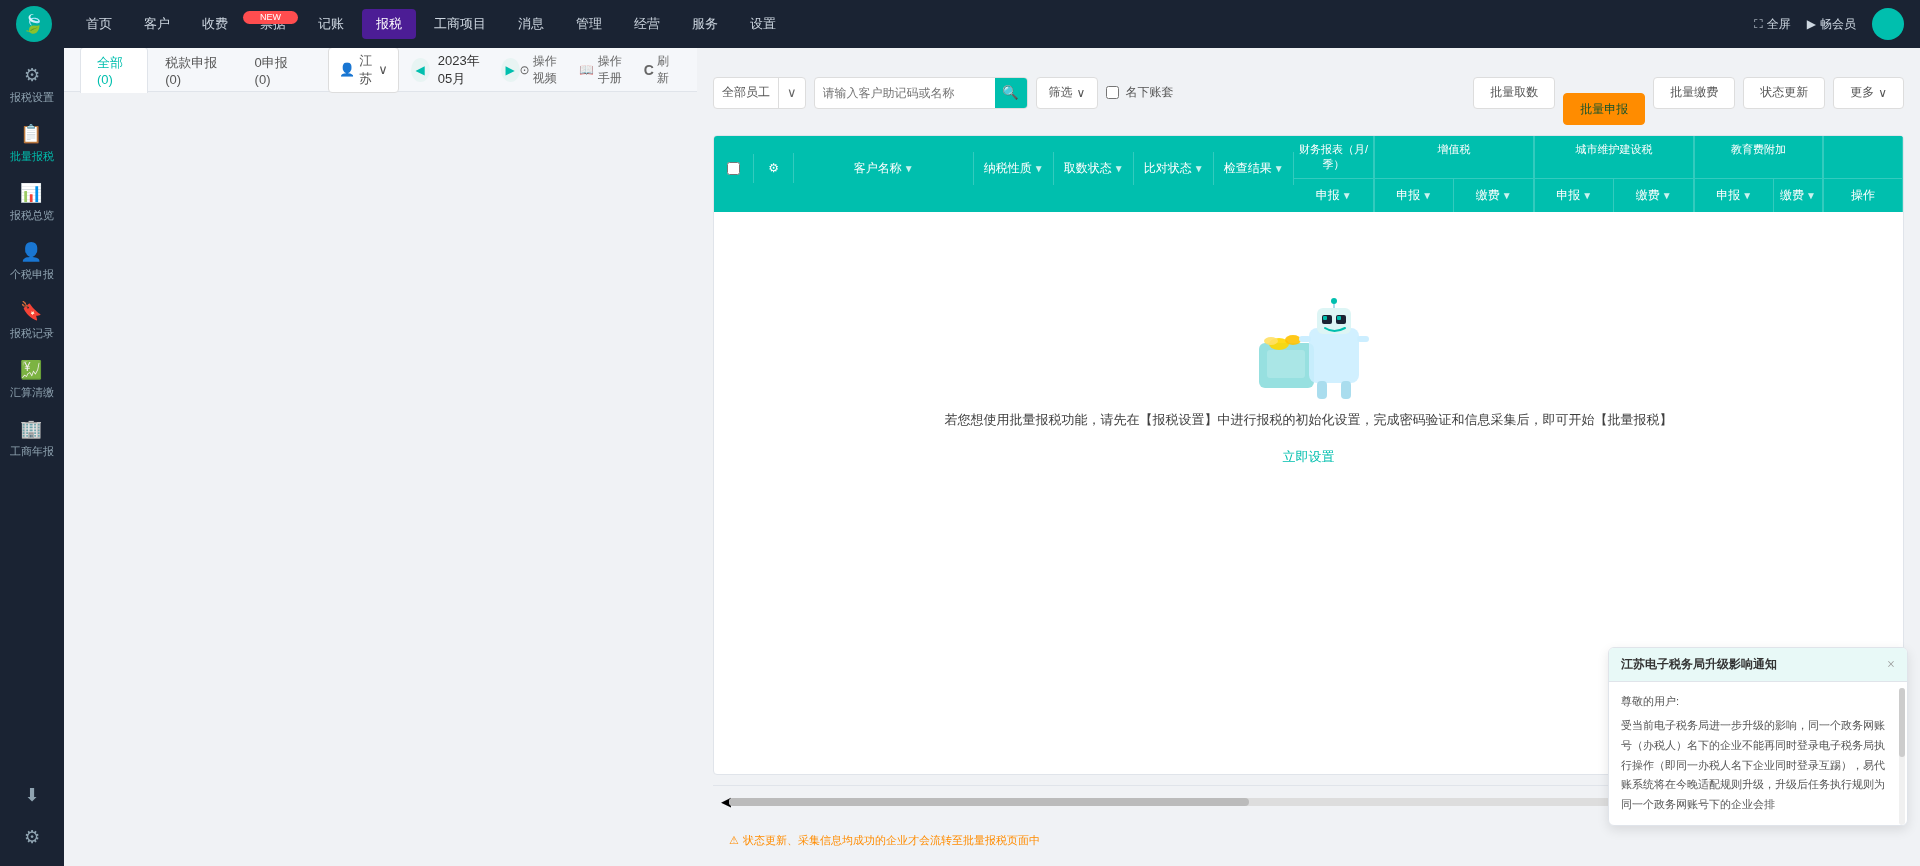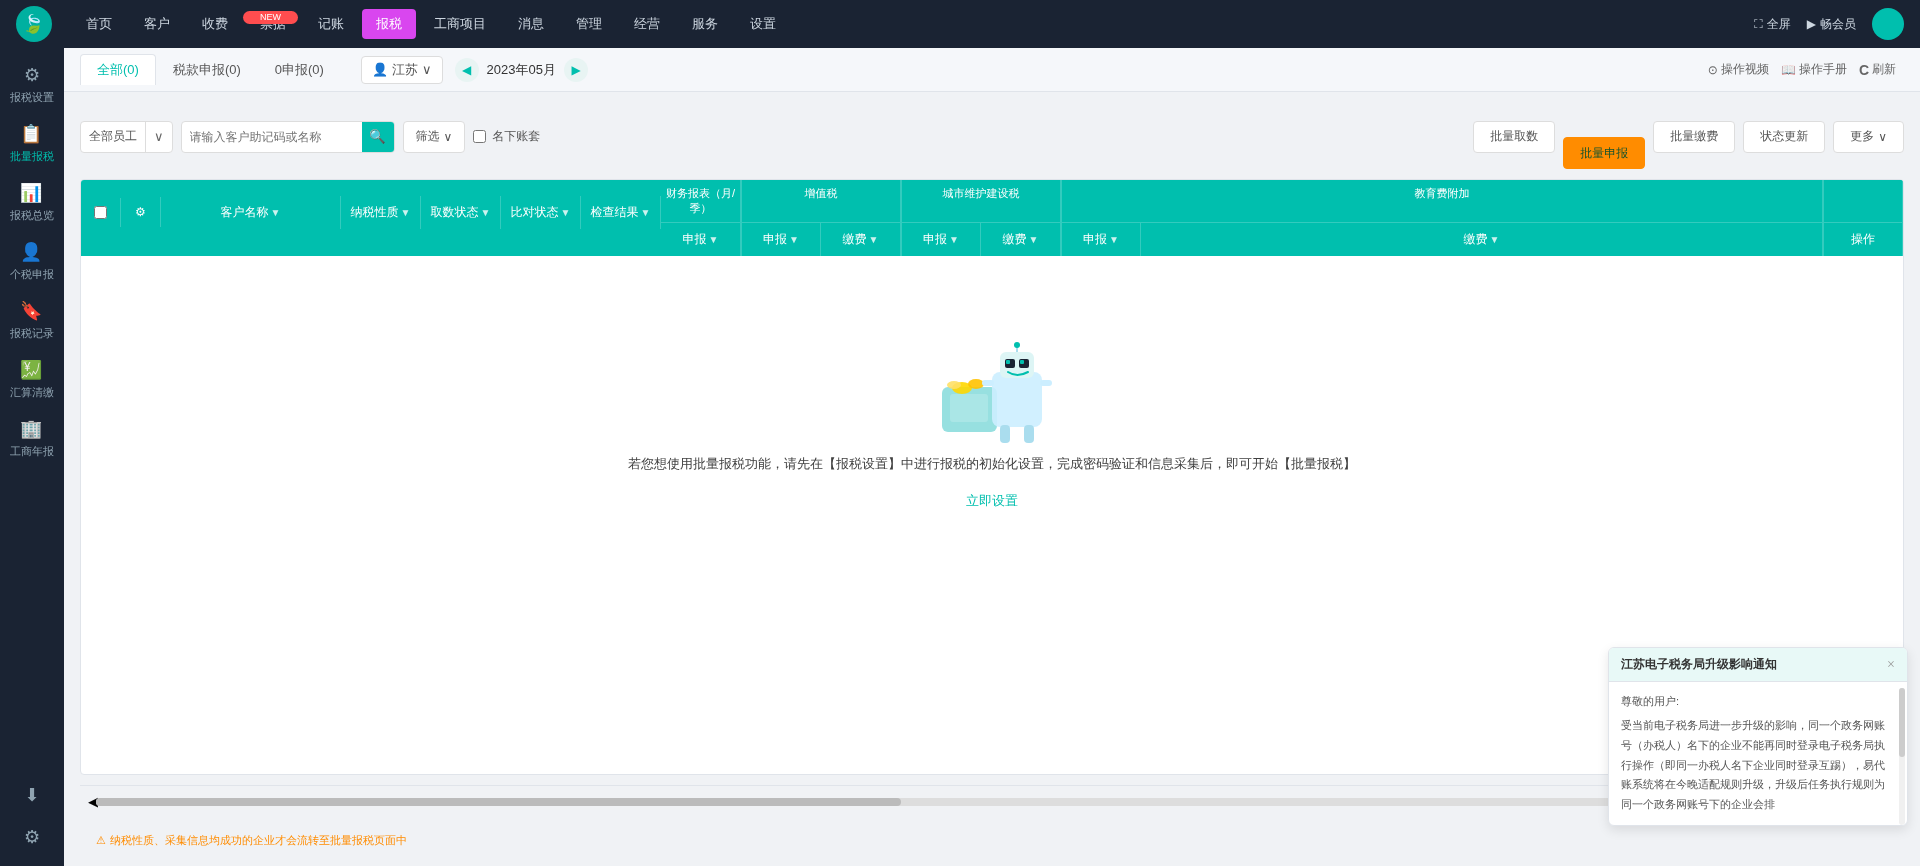--- a/index.html
+++ b/index.html
@@ -31,21 +31,21 @@
     .top-nav .nav-item {
       color: #cdd6e0;
       padding: 6px 14px;
       border-radius: 4px;
       cursor: pointer;
       font-size: 13px;
       position: relative;
       white-space: nowrap;
     }
     .top-nav .nav-item.active {
-      background: #d946ef;
+      background: #4c1d95;
       color: white;
     }
     .nav-badge {
       position: absolute;
       top: 2px; right: 2px;
       background: #ff4d4f;
       color: white;
       font-size: 9px;
       padding: 1px 17px;
       border-radius: 8px;
@@ -101,21 +101,21 @@
       color: #8fa3b1; font-size: 18px; cursor: pointer; padding: 6px;
     }
 
     
     .main {
       margin-top: 48px;
       margin-left: 64px;
       min-height: calc(100vh - 48px);
       background: #f0f2f5;
       display: flex;
-      flex-direction: column;
+      flex-direction: row;
     }
     .sub-tab {
       padding: 6px 16px;
       cursor: pointer;
       border-radius: 4px 4px 0 0;
       font-size: 13px;
       color: #555;
       border: 1px solid transparent;
       border-bottom: none;
     }
@@ -671,21 +671,21 @@
     <div class="bottom-bar">
       <div style="width:8px">◀</div>
       <div class="scroll-track">
         <div class="scroll-thumb"></div>
       </div>
       <div style="width:8px; margin-left:4px;">▶</div>
     </div>
 
     <div class="bottom-tip">
       <span style="color:#ff8c00;">⚠</span>
-      <span>纳税性质、采集信息均成功的企业才会流转至批量报税页面中</span>
+      <span>状态更新、采集信息均成功的企业才会流转至批量报税页面中</span>
     </div>
 
   </div>
 </div>
 
 <div class="notification-popup">
   <div class="notif-header">
     <span class="notif-title">江苏电子税务局升级影响通知</span>
     <span class="notif-close">×</span>
   </div>

